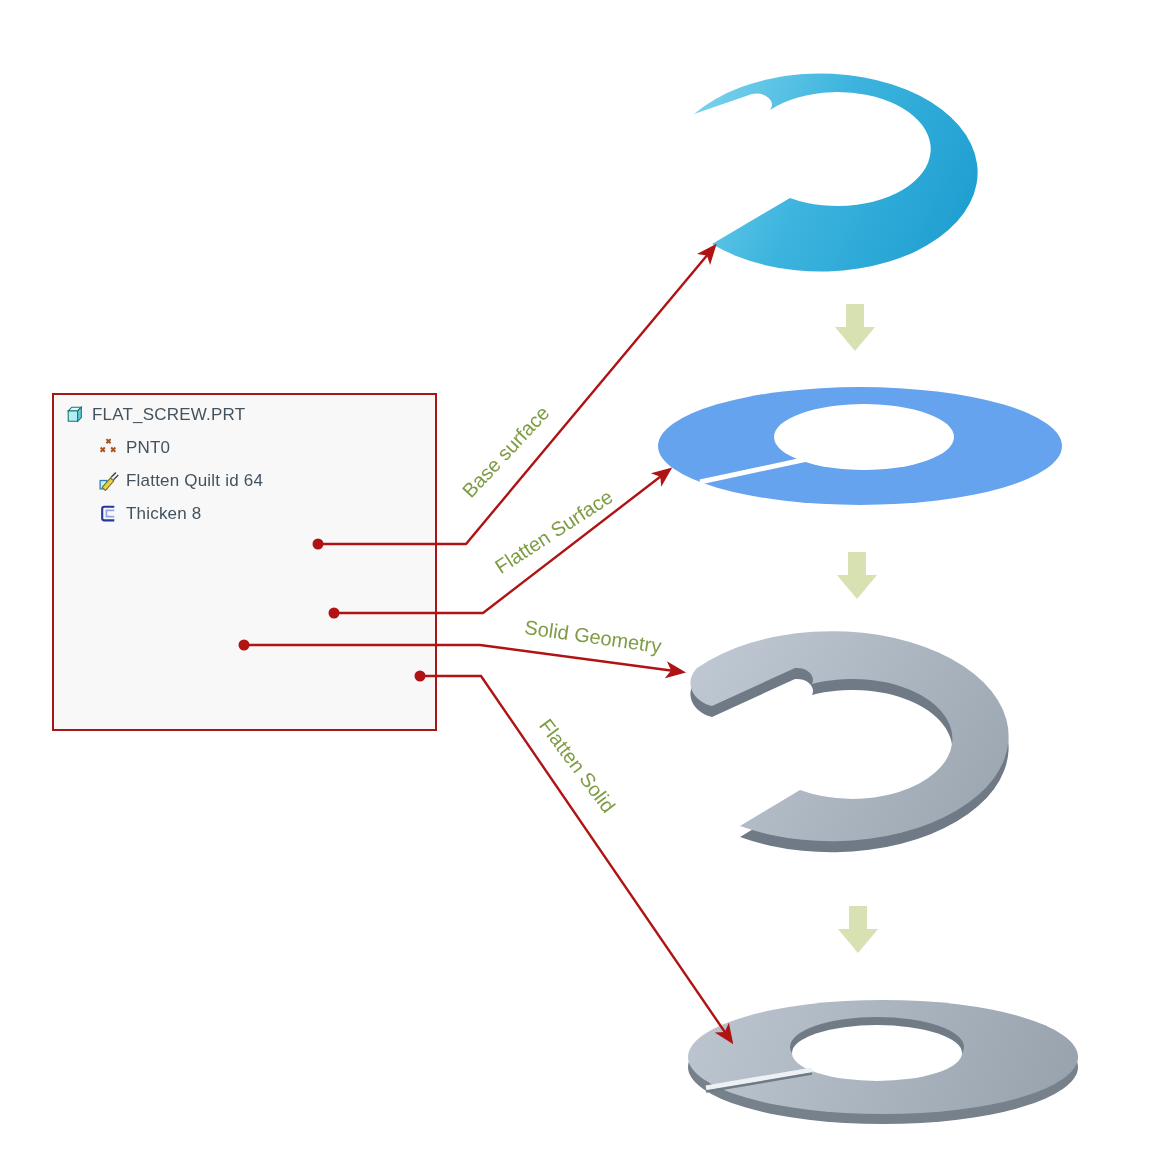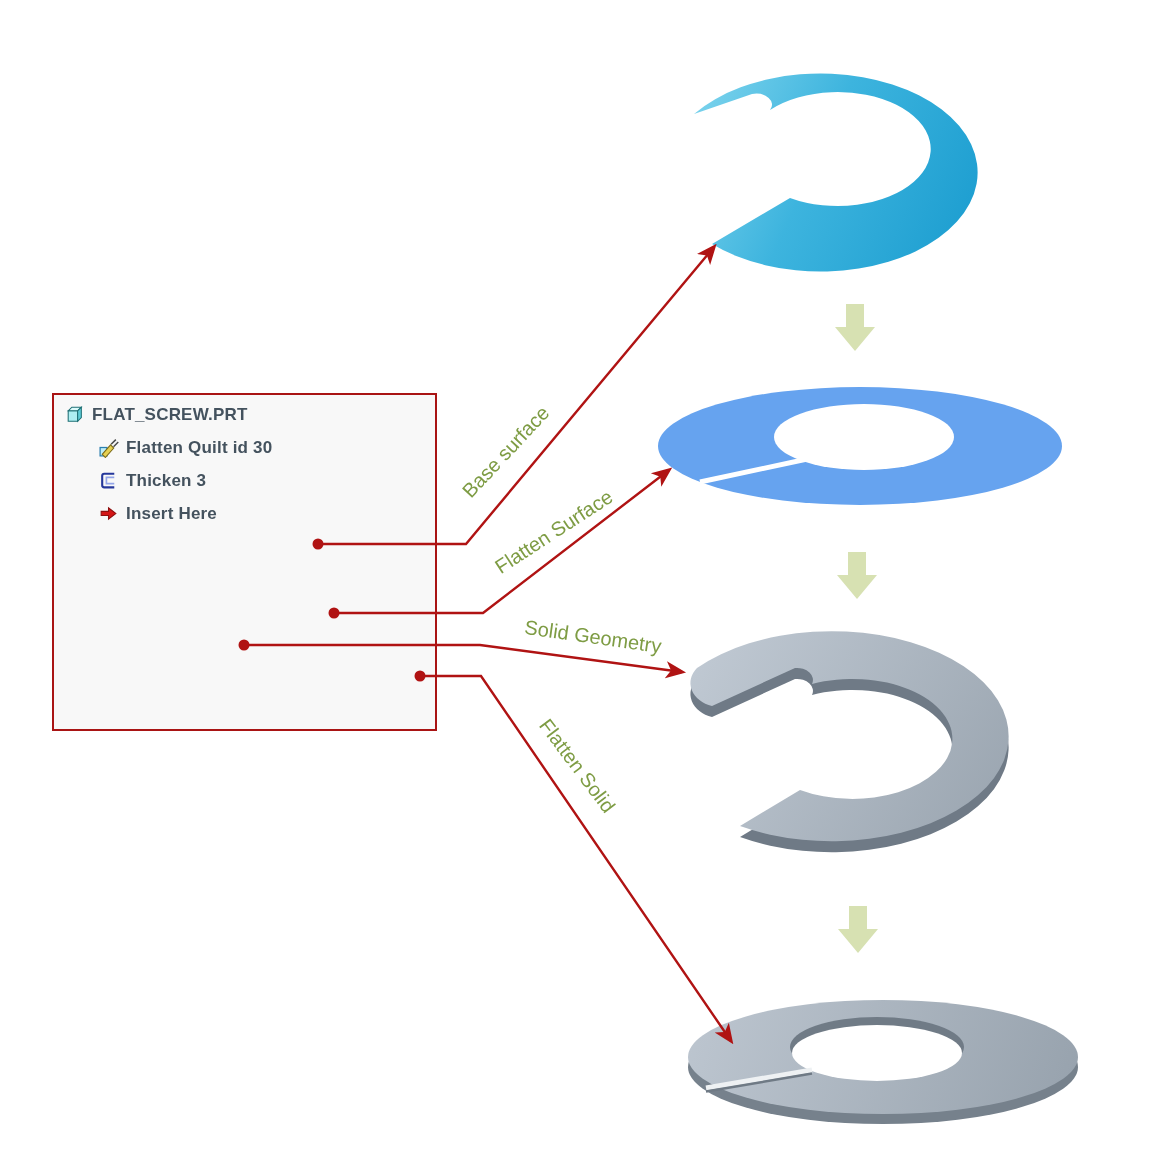--- a/index.html
+++ b/index.html
@@ -4,21 +4,21 @@
 <style>
   html,body{margin:0;padding:0;background:#ffffff;}
   .canvas{
     position:relative;width:1171px;height:1171px;background:#ffffff;
     font-family:"Liberation Sans",sans-serif;overflow:hidden;
   }
   
   .tree-panel{
     position:absolute;left:52px;top:393px;width:385px;height:338px;
     background:#f8f8f8;border:2px solid #a91414;box-sizing:border-box;
-    padding-top:3px;z-index:2;font-weight:bold;
+    padding-top:3px;z-index:2;
   }
   .tree-row{height:33px;display:flex;align-items:center;font-size:17px;
     color:#44525e;padding-left:8px;cursor:default;letter-spacing:.2px;}
   .spacer{width:34px;flex:0 0 34px;display:flex;align-items:center;justify-content:center;}
   .icon{width:24px;height:22px;flex:0 0 24px;margin-right:6px;display:flex;
     align-items:center;justify-content:center;}
   .icon svg{width:21px;height:21px;display:block;}
   .tree-label{white-space:nowrap;}
   
   .overlay{position:absolute;left:0;top:0;z-index:5;pointer-events:none;}
@@ -42,54 +42,56 @@
           <polygon points="13,6.5 16.5,3 16.5,13 13,16.5" fill="#5fced8" stroke="#1f6f74" stroke-width="1"></polygon>
         </svg>
       </span>
       <span class="tree-label">FLAT_SCREW.PRT</span>
     </div>
 
 
 
 
 
+    <div class="tree-row">
+      <span class="spacer"></span>
+      <span class="icon">
+        <svg viewBox="0 0 20 20" stroke="#a8561e" stroke-width="1.9" fill="none">
+          <path d="M8,2 L12,6 M12,2 L8,6"></path>
+          <path d="M2.5,10 L6.5,14 M6.5,10 L2.5,14"></path>
+          <path d="M12.5,10 L16.5,14 M16.5,10 L12.5,14"></path>
+        </svg>
+      </span>
+      <span class="tree-label">PNT0</span>
+    </div>
 
     <div class="tree-row">
       <span class="spacer"></span>
       <span class="icon">
         <svg viewBox="0 0 20 20">
           <rect x="2" y="10" width="6.5" height="8" fill="#bfeef7" stroke="#2b7fae" stroke-width="1.2"></rect>
           <polygon points="4,16.5 12,7.5 15,10.5 7,19.5" fill="#e6d052" stroke="#7c6a16" stroke-width="1"></polygon>
           <path d="M12.5,7 L17,2.5 M14.8,9.3 L19.3,4.8" stroke="#4a4a4a" stroke-width="1.4" fill="none"></path>
         </svg>
       </span>
-      <span class="tree-label">Flatten Quilt id 30</span>
+      <span class="tree-label">Flatten Quilt id 64</span>
     </div>
 
     <div class="tree-row">
       <span class="spacer"></span>
       <span class="icon">
         <svg viewBox="0 0 20 20" fill="none">
           <path d="M15.5,3.5 L6,3.5 Q4,3.5 4,5.5 L4,14.5 Q4,16.5 6,16.5 L15.5,16.5" stroke="#25379b" stroke-width="2"></path>
           <path d="M15.5,7 L8,7 L8,13 L15.5,13" stroke="#93a5e8" stroke-width="1.6"></path>
         </svg>
       </span>
-      <span class="tree-label">Thicken 3</span>
+      <span class="tree-label">Thicken 8</span>
     </div>
 
 
-    <div class="tree-row">
-      <span class="spacer"></span>
-      <span class="icon">
-        <svg viewBox="0 0 20 20">
-          <path d="M3,8 L10,8 L10,4.5 L17,10 L10,15.5 L10,12 L3,12 Z" fill="#d41616" stroke="#8c0f0f" stroke-width="1"></path>
-        </svg>
-      </span>
-      <span class="tree-label">Insert Here</span>
-    </div>
 
   </div>
 
   <svg class="overlay" width="1171" height="1171" viewBox="0 0 1171 1171">
     <defs>
       <linearGradient id="helixGrad" gradientUnits="userSpaceOnUse" x1="680" y1="90" x2="990" y2="230">
         <stop offset="0" stop-color="#82d6ee"></stop>
         <stop offset="0.45" stop-color="#3db4de"></stop>
         <stop offset="1" stop-color="#1a9ccf"></stop>
       </linearGradient>

